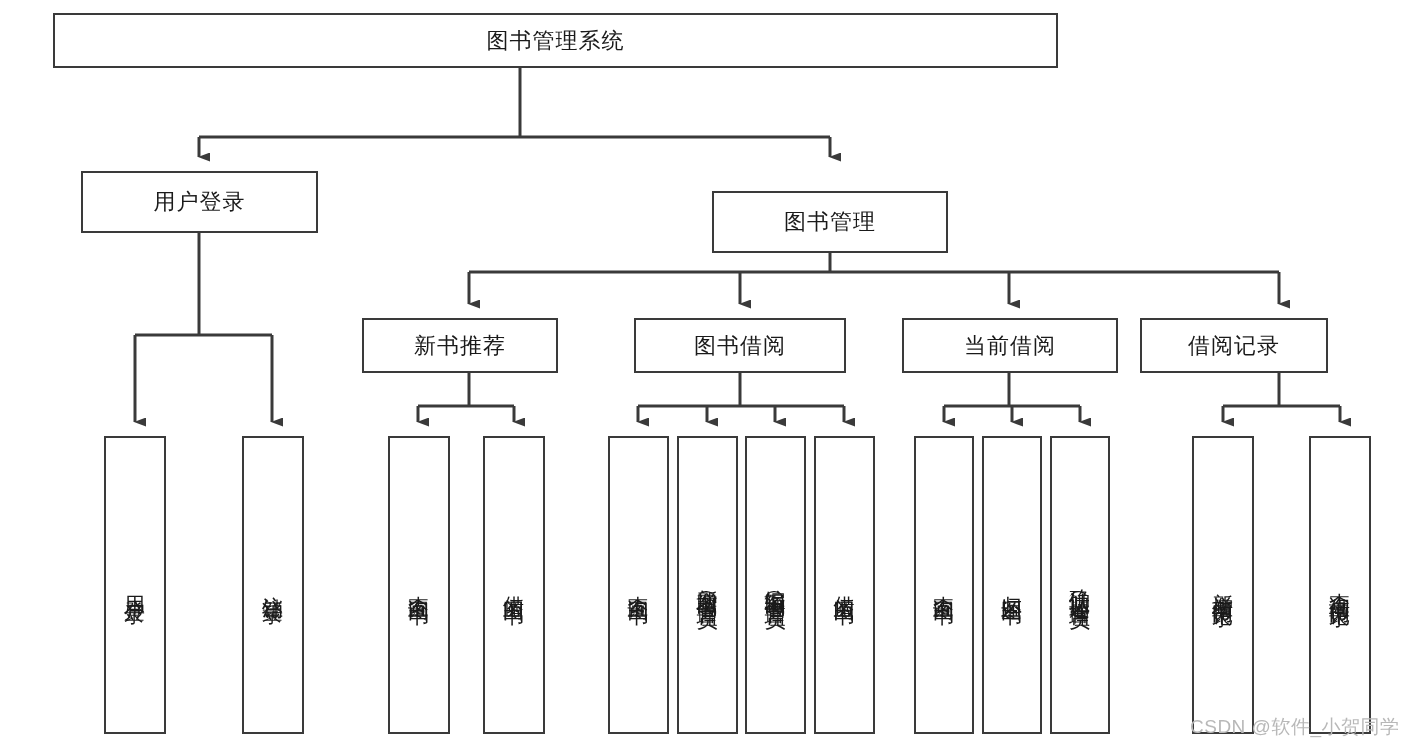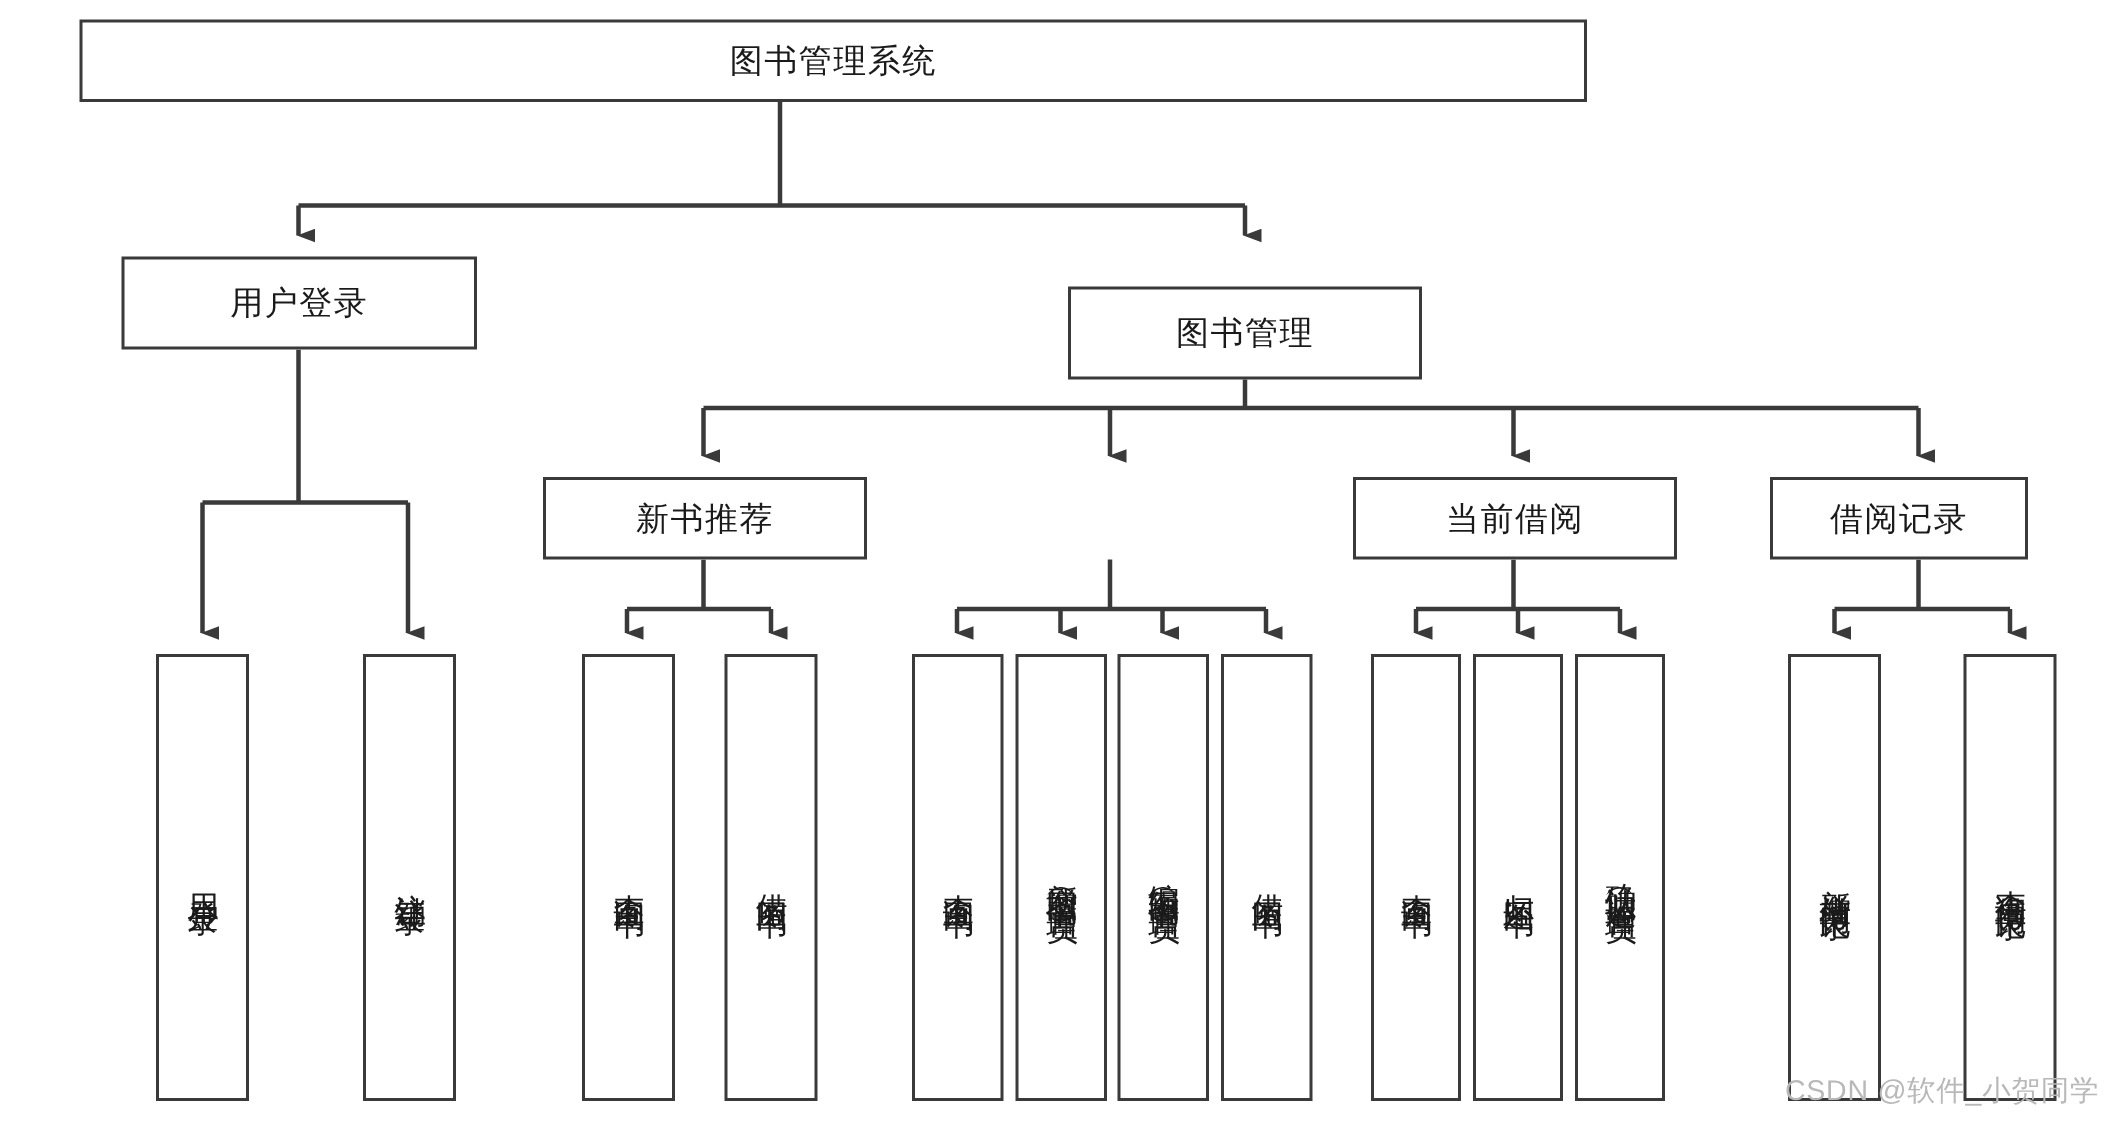--- a/index.html
+++ b/index.html
@@ -125,27 +125,30 @@
     <span class="label">图书管理系统</span>
   </div>
 
   <div class="node horiz" style="left:81px; top:171px; width:237px; height:62px;">
     <span class="label">用户登录</span>
   </div>
   <div class="node horiz" style="left:712px; top:171px; width:236px; height:62px;margin-top:20px;">
     <span class="label">图书管理</span>
   </div>
 
-  <div class="node horiz" style="left:362px; top:318px; width:216px; height:55px;">
+  <div class="node horiz" style="left:362px; top:318px; width:196px; height:55px;">
     <span class="label">新书推荐</span>
+  </div>
+  <div class="node horiz" style="left:634px; top:318px; width:212px; height:55px;">
+    <span class="label">图书借阅</span>
   </div>
   <div class="node horiz" style="left:902px; top:318px; width:216px; height:55px;">
     <span class="label">当前借阅</span>
   </div>
-  <div class="node horiz" style="left:1180px; top:318px; width:172px; height:55px;text-align:center;">
+  <div class="node horiz" style="left:1140px; top:318px; width:188px; height:55px;text-align:center;">
     <span class="label">借阅记录</span>
   </div>
 
   <div class="node vert" style="left:104px; top:436px; width:62px; height:298px;">
     <span class="label">用户登录</span>
   </div>
   <div class="node vert" style="left:242px; top:436px; width:62px; height:298px;">
     <span class="label">注销登录</span>
   </div>
   <div class="node vert" style="left:388px; top:436px; width:62px; height:298px;">

